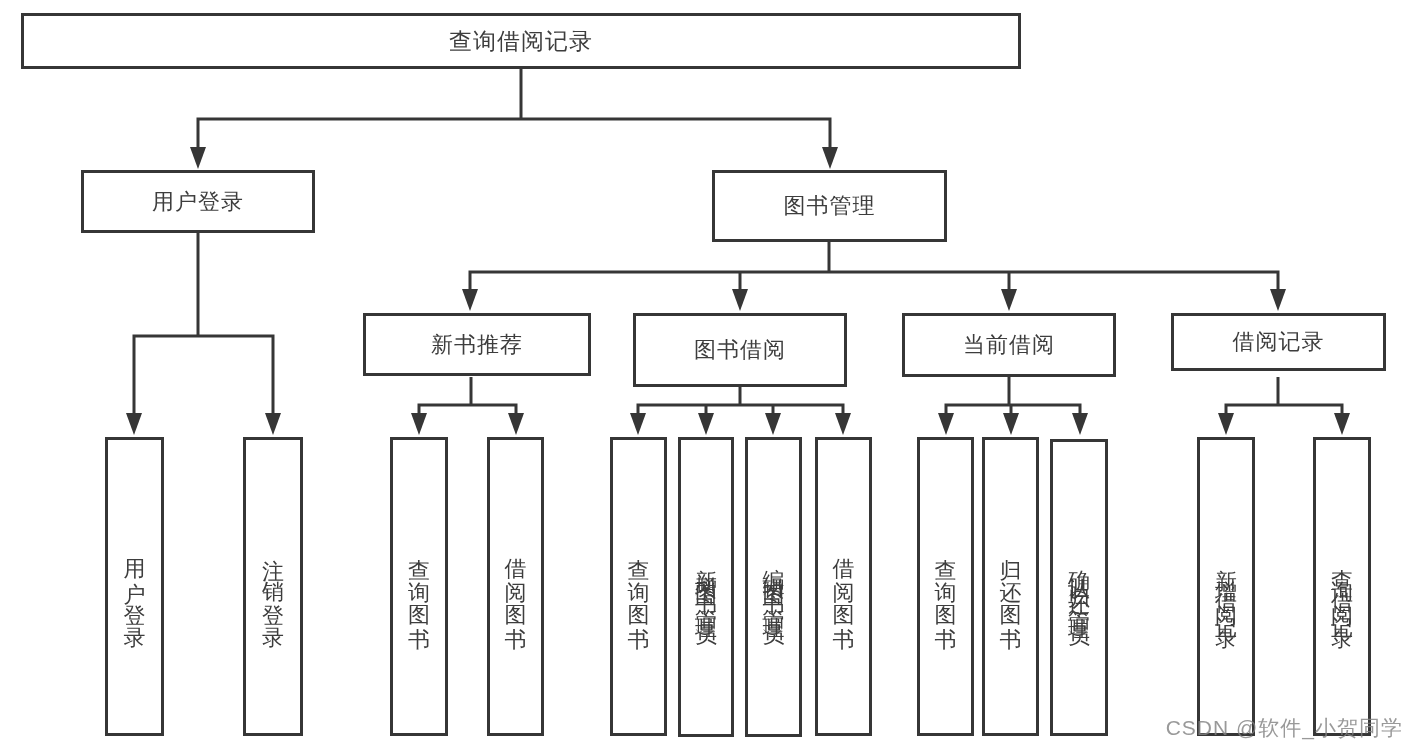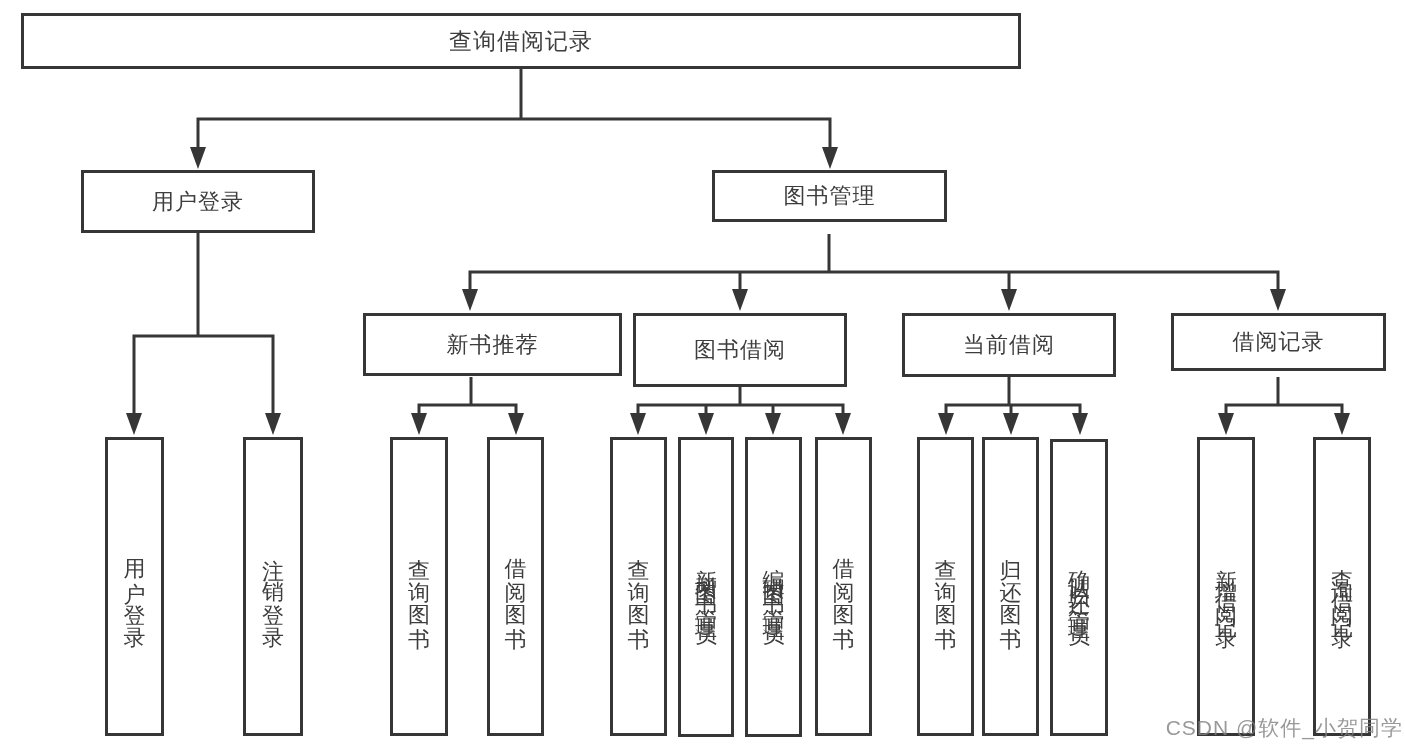--- a/index.html
+++ b/index.html
@@ -100,23 +100,23 @@
 
     <path class="ln" d="M1278,377 V405"></path>
     <path class="ln" d="M1226,418 V405 H1342 V418"></path>
     <polygon class="arrow" points="1218,413 1234,413 1226,435"></polygon>
     <polygon class="arrow" points="1334,413 1350,413 1342,435"></polygon>
   </svg>
 
   <div class="node h root" style="left:21px; top:13px; width:1000px; height:56px;">查询借阅记录</div>
 
   <div class="node h" style="left:81px; top:170px; width:234px; height:63px;">用户登录</div>
-  <div class="node h" style="left:712px; top:170px; width:235px; height:52px;text-align:center;">图书管理</div>
+  <div class="node h" style="left:712px; top:170px; width:235px; height:72px;text-align:center;">图书管理</div>
 
-  <div class="node h" style="left:363px; top:313px; width:259px; height:63px;">新书推荐</div>
+  <div class="node h" style="left:363px; top:313px; width:228px; height:63px;">新书推荐</div>
   <div class="node h" style="left:633px; top:313px; width:214px; height:74px;">图书借阅</div>
   <div class="node h" style="left:902px; top:313px; width:214px; height:64px;text-align:center;">当前借阅</div>
   <div class="node h" style="left:1171px; top:313px; width:215px; height:58px;">借阅记录</div>
 
   <div class="node leaf" style="left:105px; top:437px; width:59px; height:299px;">
     <span class="vtext">用户登录</span>
   </div>
   <div class="node leaf" style="left:243px; top:437px; width:60px; height:299px;">
     <span class="vtext">注销登录</span>
   </div>

